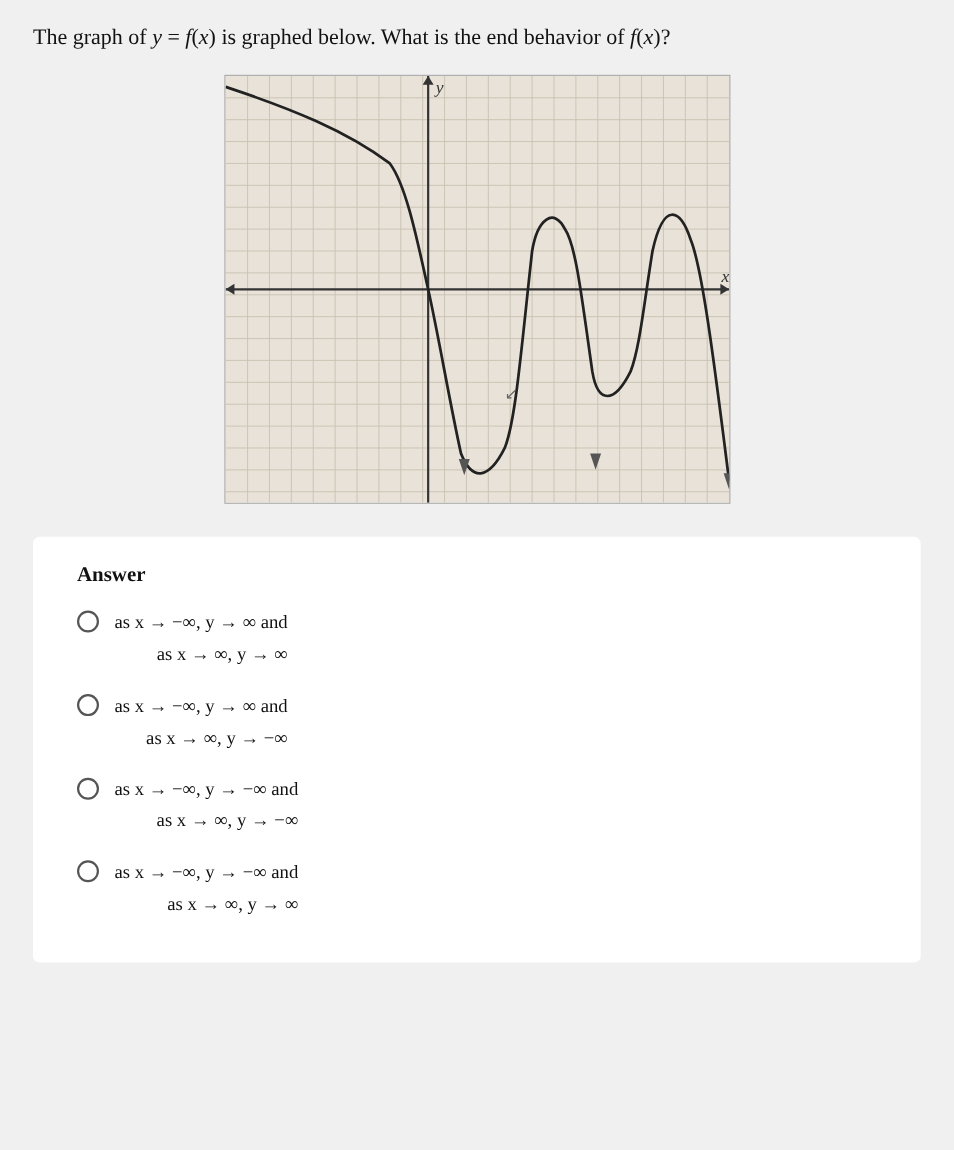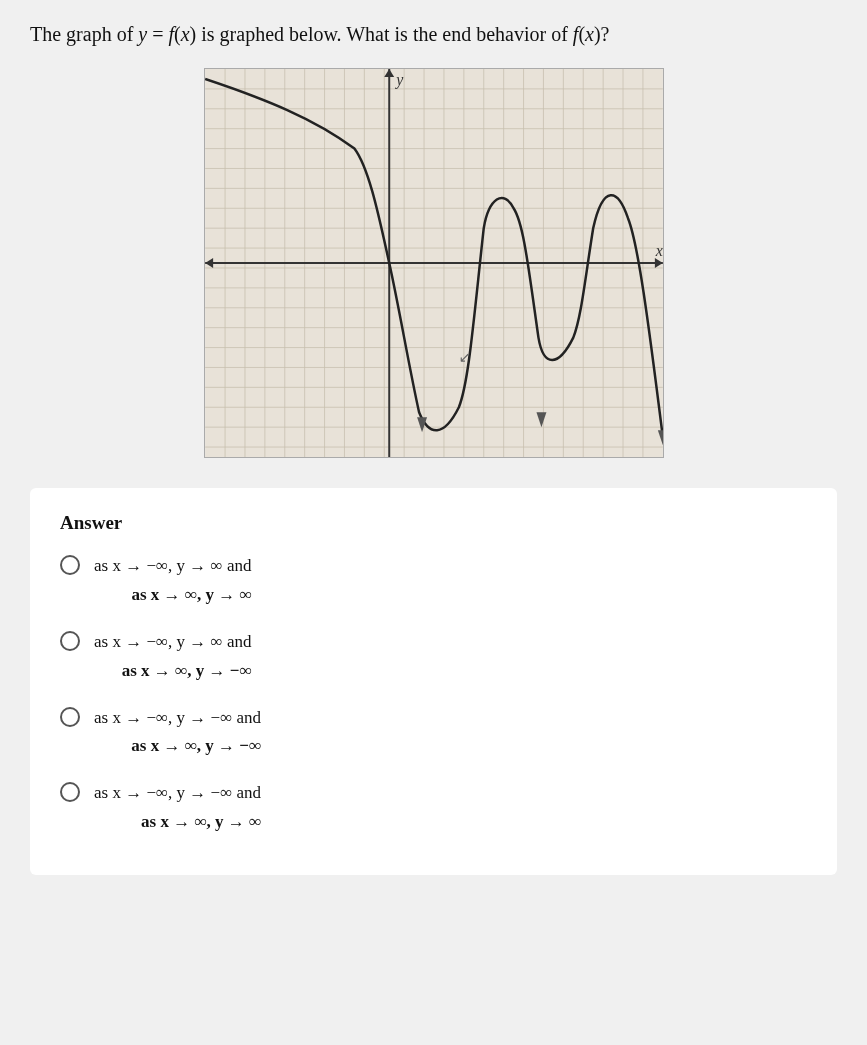--- a/index.html
+++ b/index.html
@@ -36,21 +36,21 @@
     }
     
     .grid-svg {
       position: absolute;
       top: 0; left: 0;
       width: 100%; height: 100%;
     }
     .answer-section {
       background: #fff;
       border-radius: 6px;
-      padding: 24px 30px 20px 30px;
+      padding: 24px 30px 20px 40px;
       margin-top: 20px;
     }
     .answer-title {
       font-size: 19px;
       font-weight: bold;
       margin-bottom: 18px;
     }
     .option {
       display: flex;
       align-items: flex-start;
@@ -70,21 +70,20 @@
       display: flex;
       align-items: center;
       justify-content: center;
     }
     .option-text {
       font-size: 17px;
       line-height: 1.7;
     }
     .option-text .line2 {
       display: block;
-      font-weight: bold;
     }
   </style>
 </head>
 <body>
 
 <div class="page">
   <div class="question">
     The graph of <em>y</em> = <em>f</em>(<em>x</em>) is graphed below. What is the end behavior of <em>f</em>(<em>x</em>)?
   </div>
 

